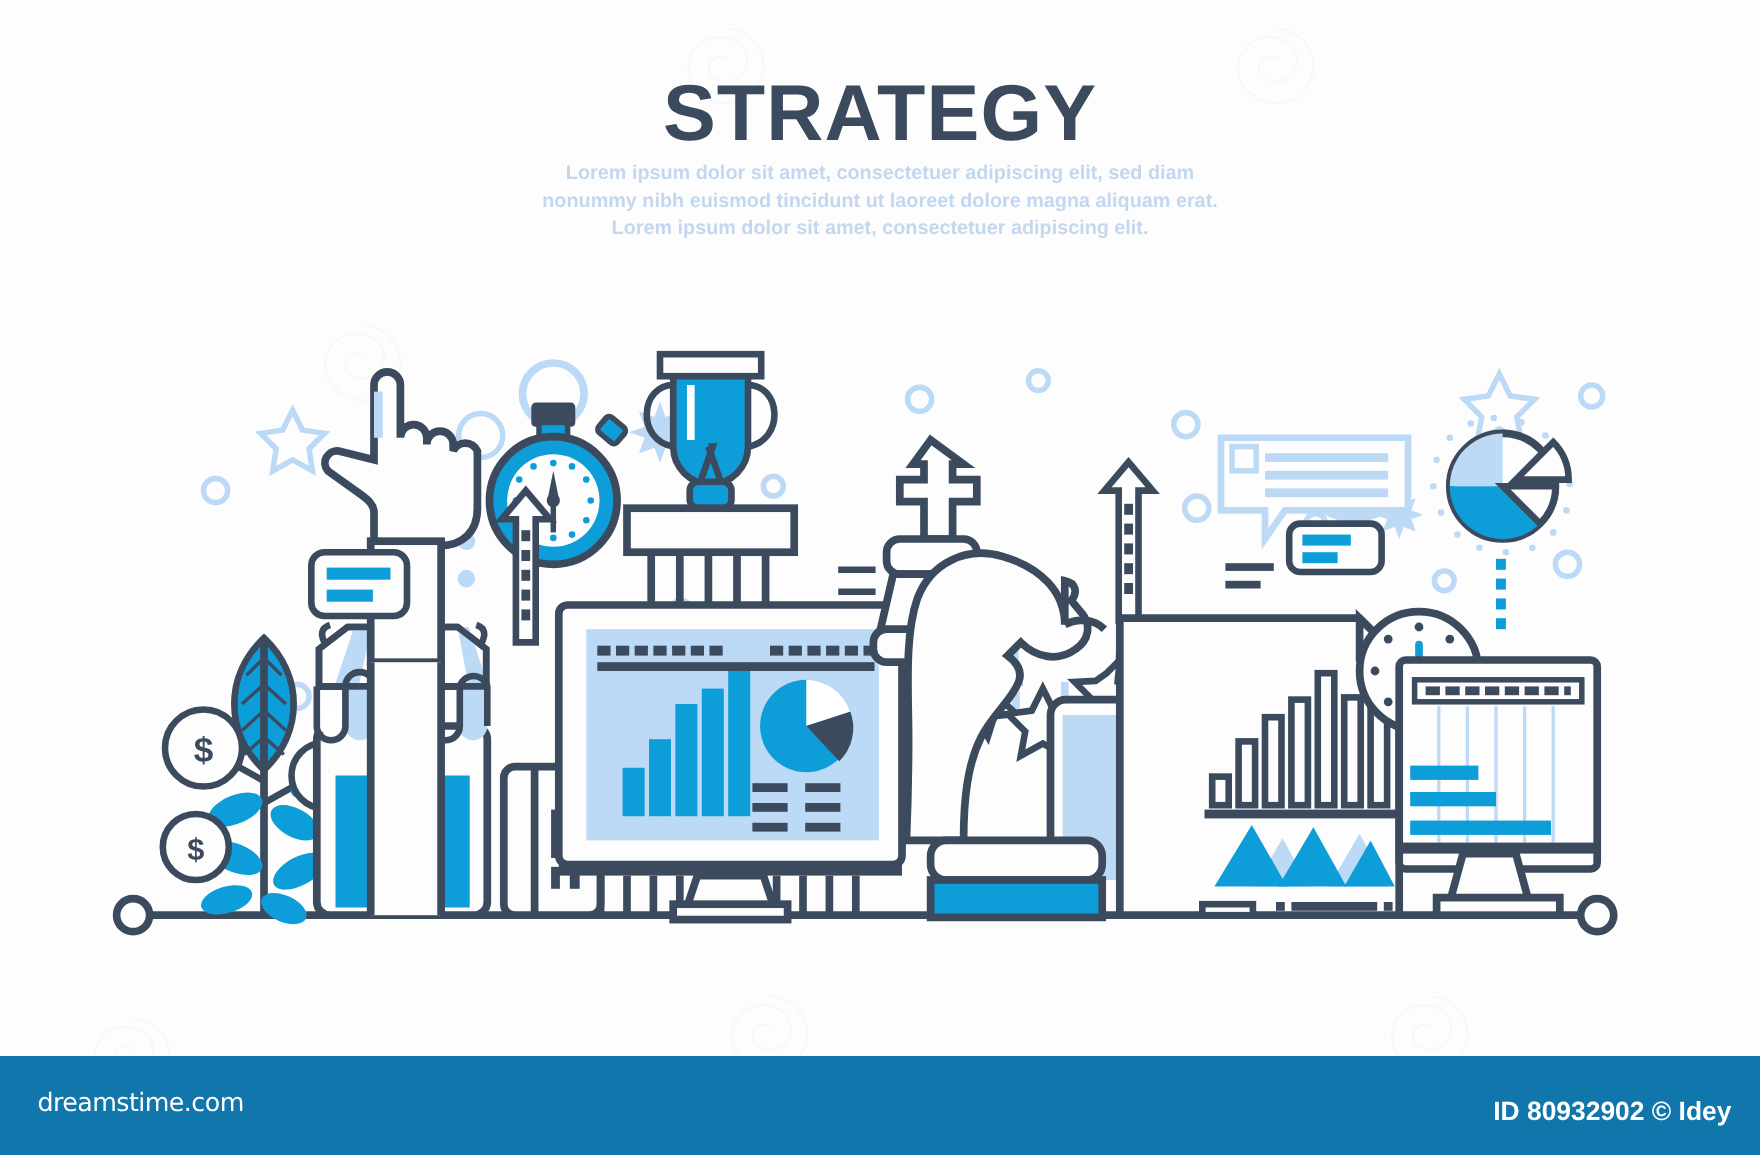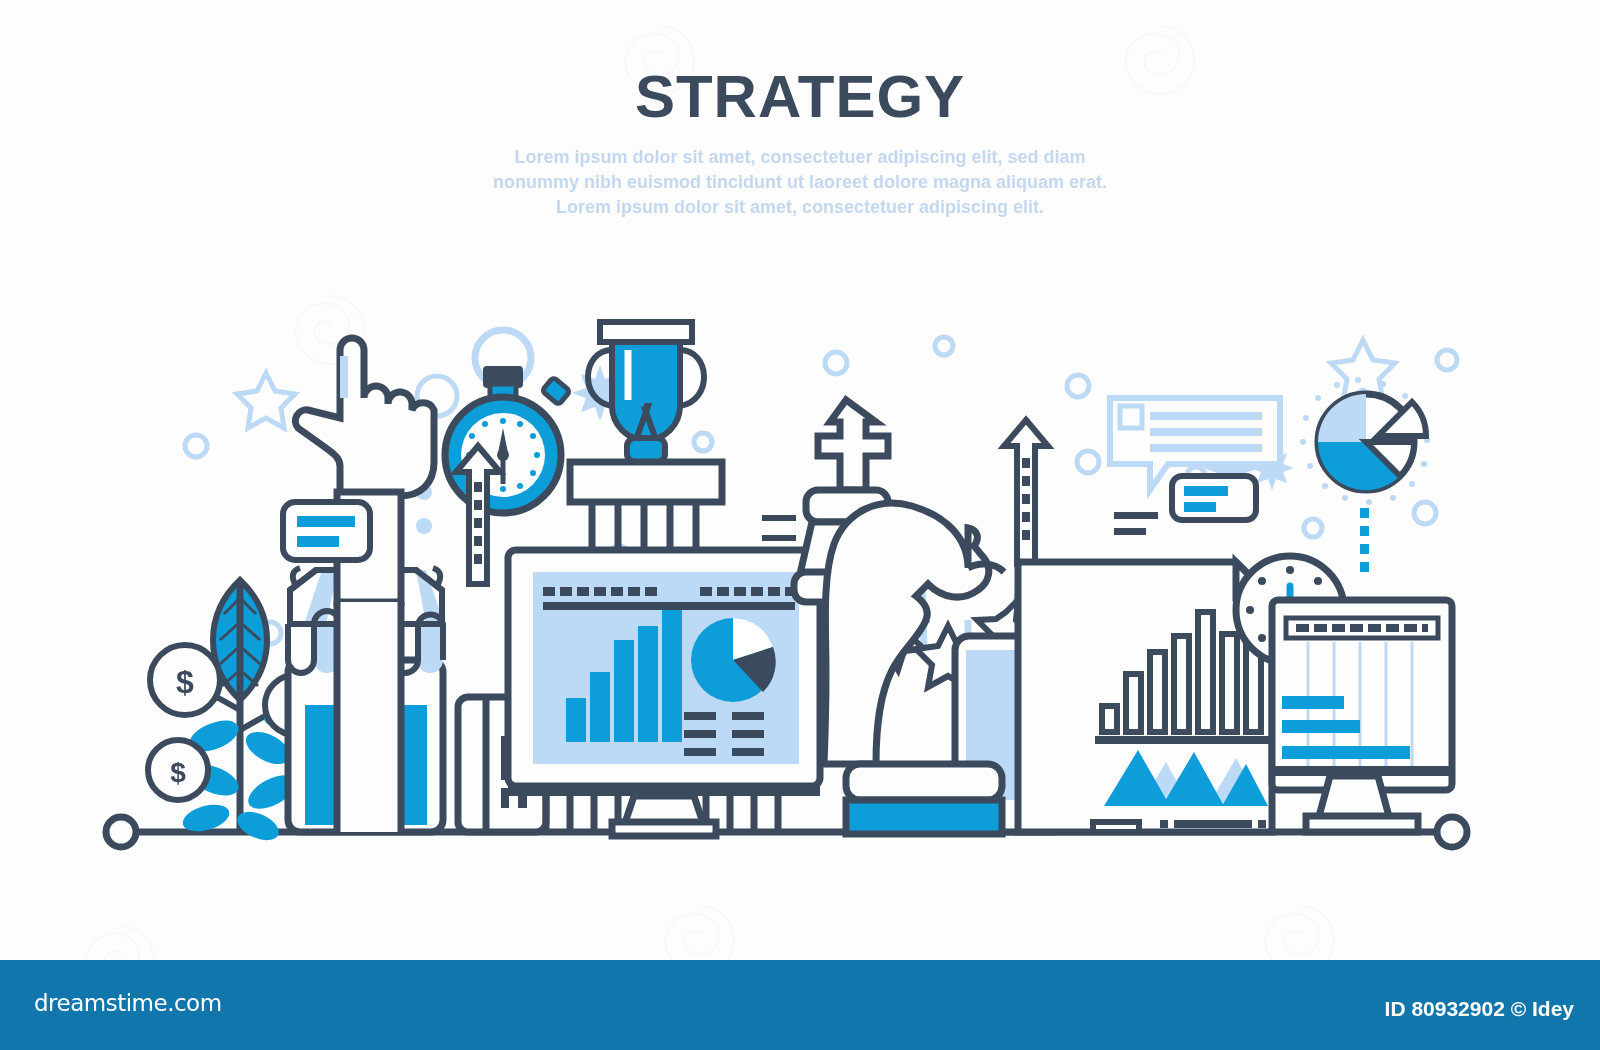--- a/index.html
+++ b/index.html
@@ -4,32 +4,32 @@
 <style>
   html,body{margin:0;padding:0;background:#ffffff;}
   body{width:1600px;height:1050px;position:relative;overflow:hidden;
        font-family:"Liberation Sans","DejaVu Sans",sans-serif;}
 
   #stage{position:absolute;inset:0;width:1600px;height:1050px;background:#fdfdfe;}
 
   
   #header{position:absolute;left:0;top:0;width:1600px;height:240px;}
   #title{position:absolute;left:0;top:62px;width:1600px;text-align:center;
-         font-size:60px;font-weight:bold;letter-spacing:1px;color:#3c4a5e;}
+         font-size:72px;font-weight:bold;letter-spacing:1px;color:#3c4a5e;}
   #subtitle{position:absolute;left:470px;top:145px;width:660px;text-align:center;
             font-size:18px;line-height:25px;color:#c3d7ee;font-weight:bold;}
 
   
   #art{position:absolute;left:0;top:250px;width:1600px;height:640px;}
 
   
   #footer{position:absolute;left:0;top:960px;width:1600px;height:90px;background:#1076ab;}
   #brand{position:absolute;left:34px;top:990px;font-size:23px;color:#ffffff;
          font-family:"DejaVu Sans",sans-serif;letter-spacing:-0.5px;}
-  #credit{position:absolute;right:26px;top:997px;font-size:21px;font-weight:bold;color:#ffffff;}
+  #credit{position:absolute;right:26px;top:997px;font-size:24px;font-weight:bold;color:#ffffff;}
 
   .wm{position:absolute;opacity:.05;pointer-events:none;}
 </style>
 </head>
 <body>
 
 <div id="stage">
 
   <svg class="wm" style="left:0;top:0" width="1600" height="1050">
     <g fill="none" stroke="#94a9c4" stroke-width="2">

